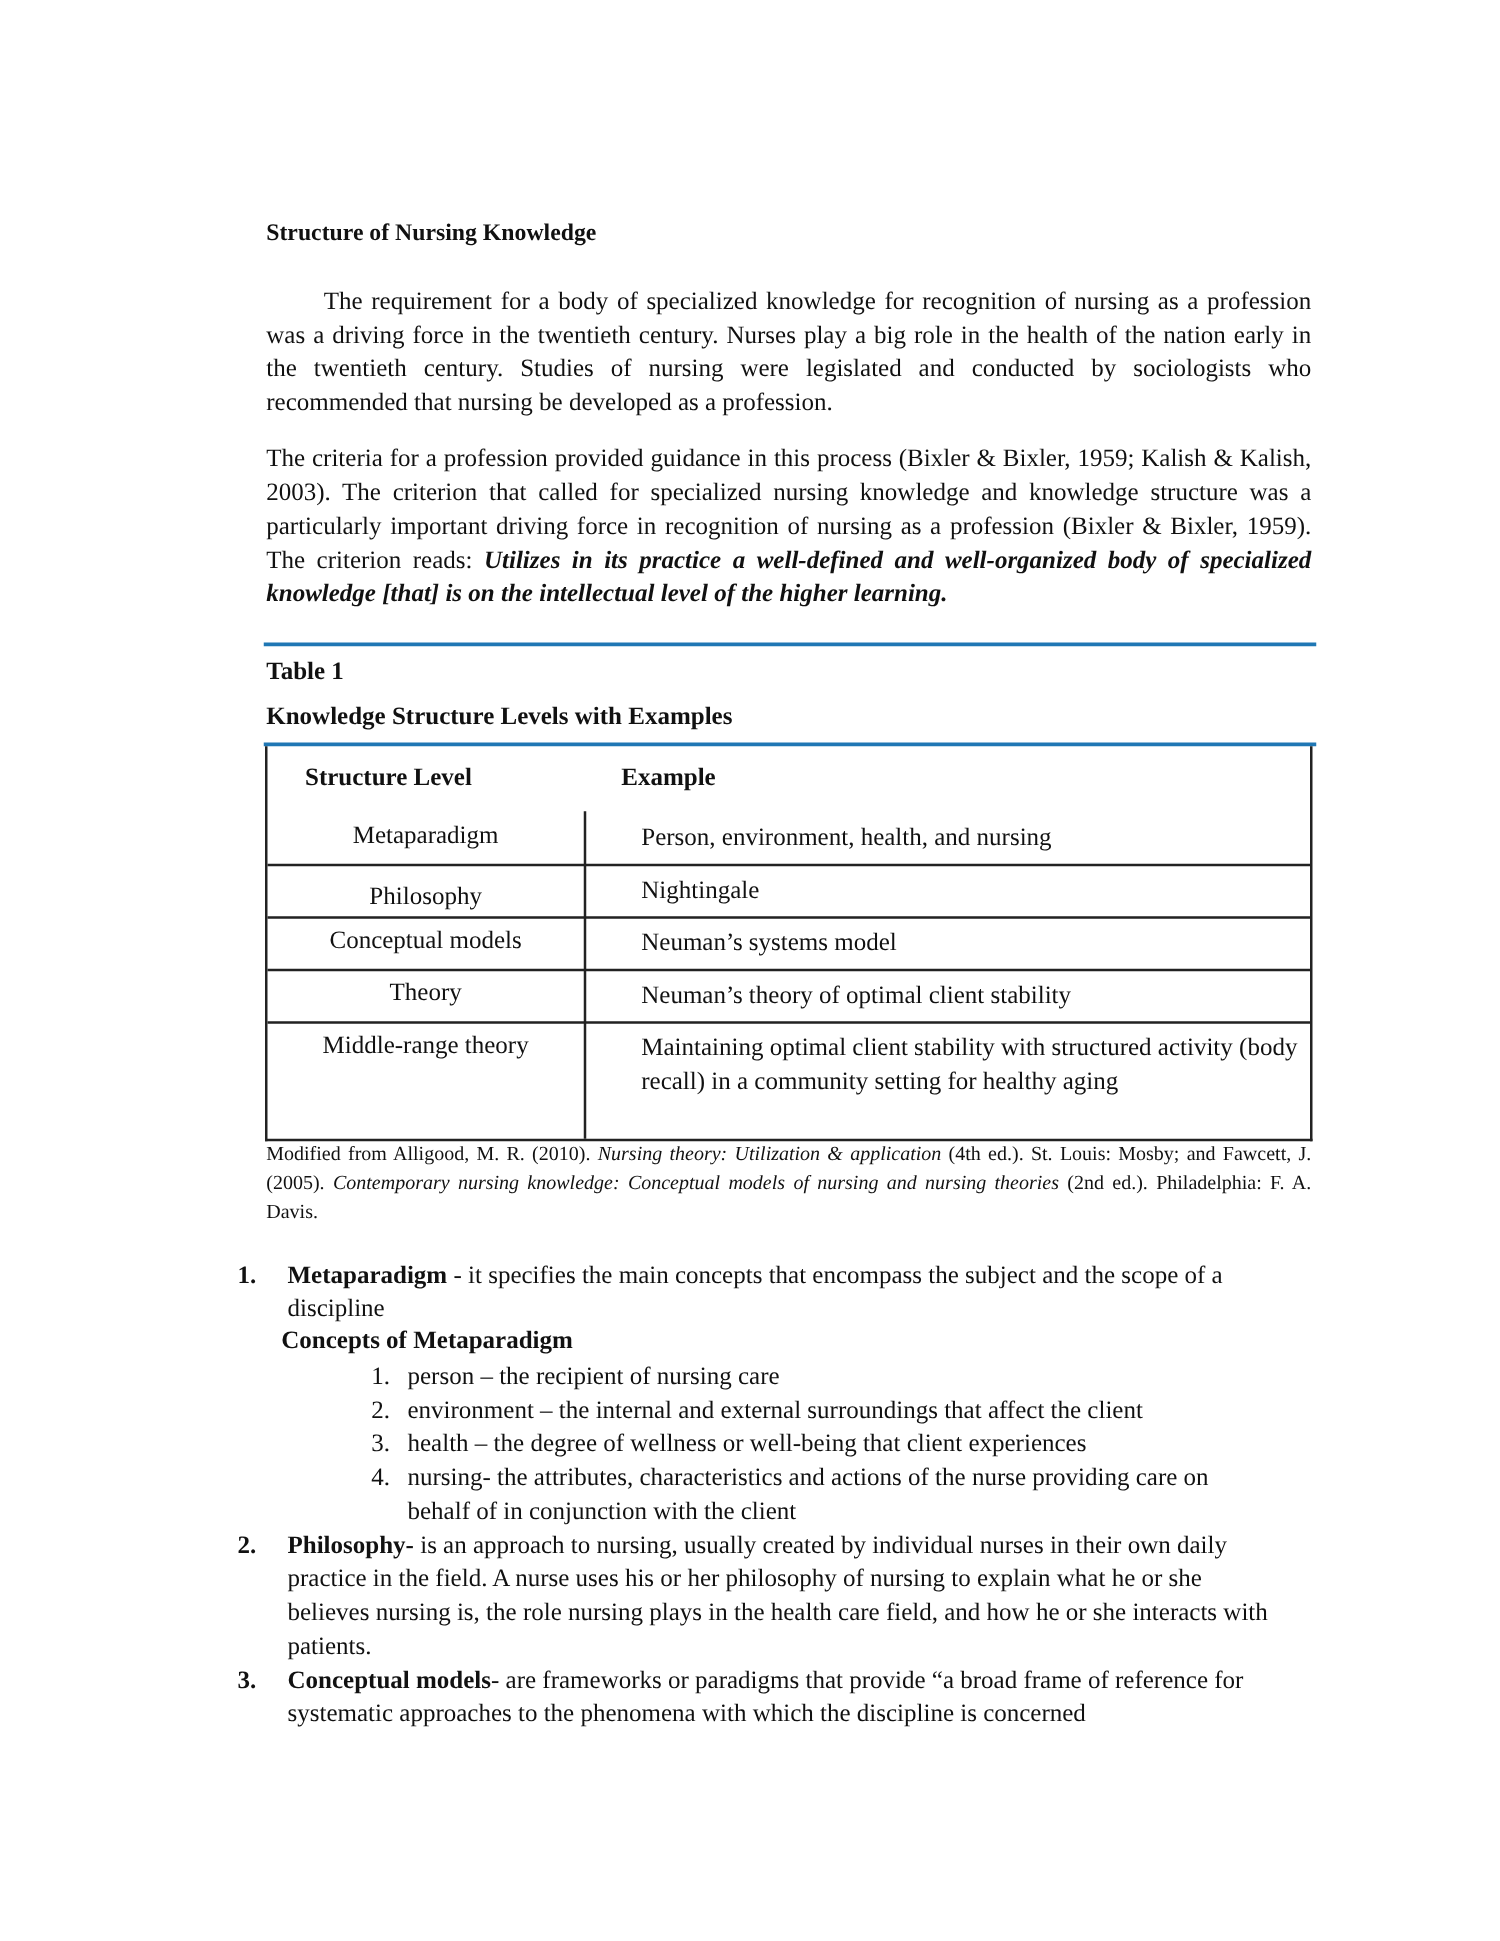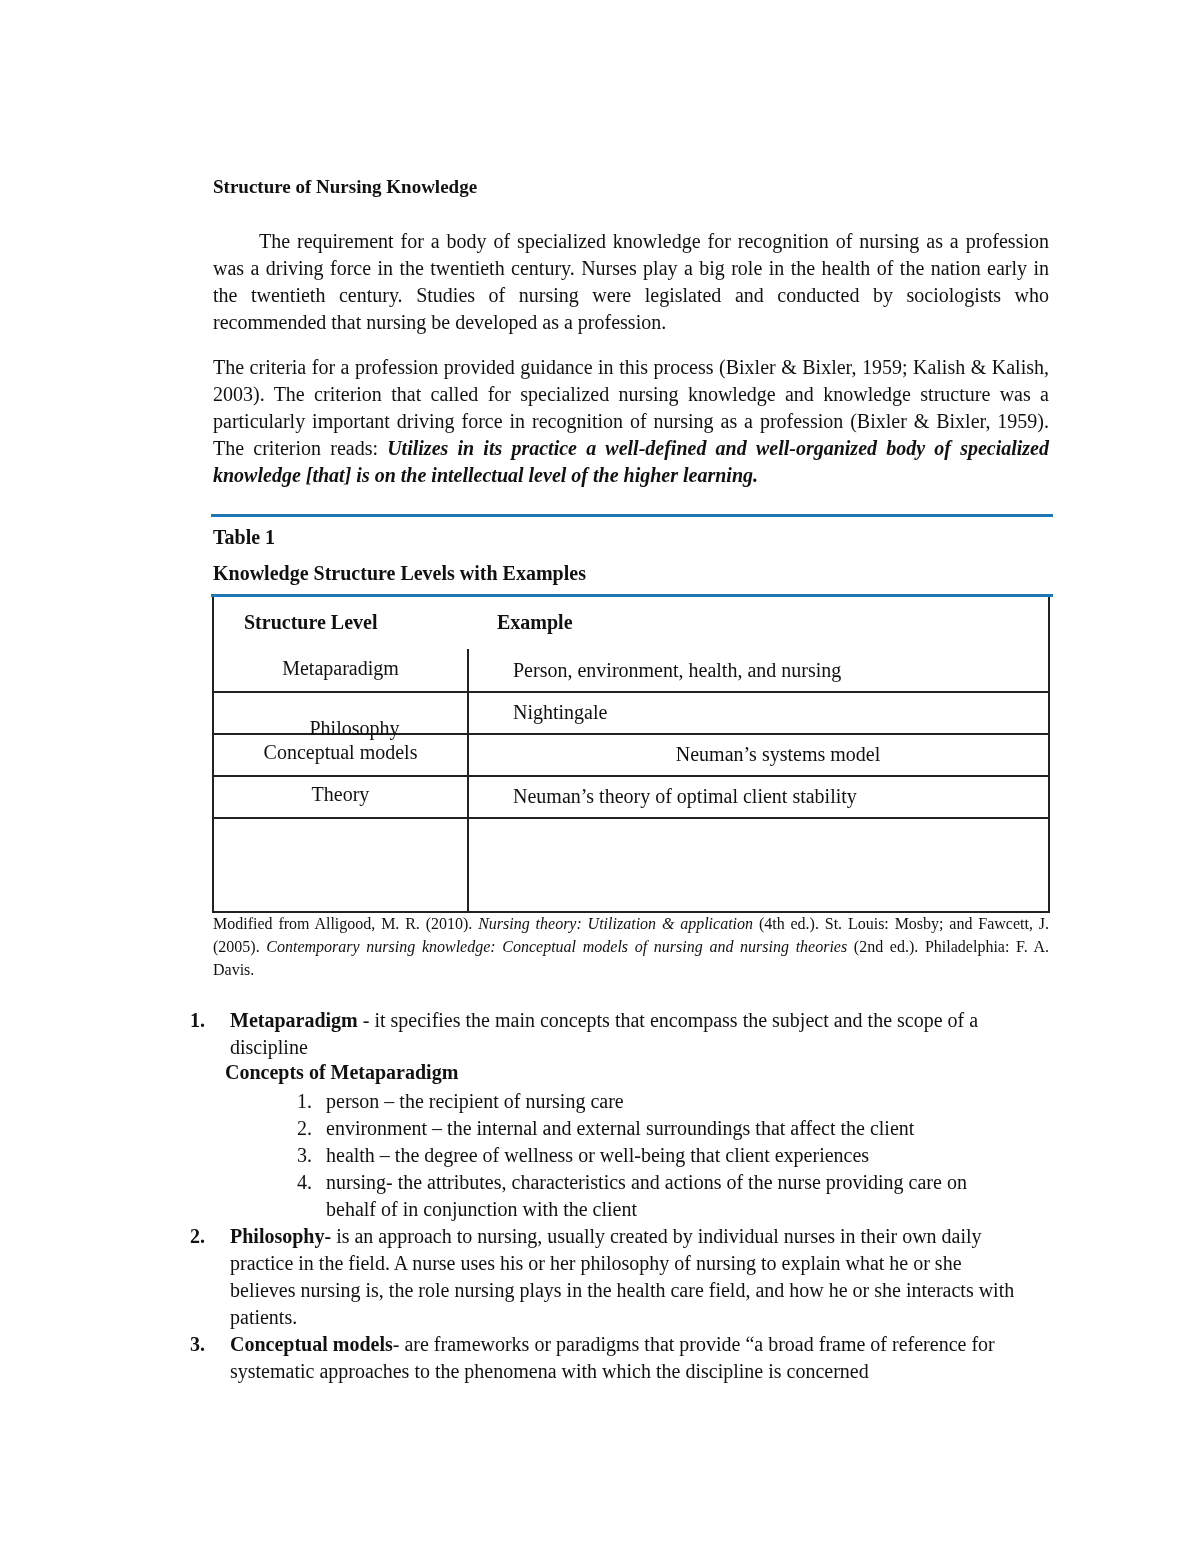--- a/index.html
+++ b/index.html
@@ -65,30 +65,34 @@
       <span class="th th1">Structure Level</span>
       <span class="th th2">Example</span>
     </div>
     <div class="vline"></div>
 
     <div class="row" style="top:52px;height:44px;">
       <span class="cell-level" style="top:8px;">Metaparadigm</span>
       <span class="cell-ex" style="top:8px;">Person, environment, health, and nursing</span>
     </div>
     <div class="row" style="top:96px;height:42px;">
-      <span class="cell-level" style="top:24px;margin-left:14px;">Philosophy</span>
+      <span class="cell-level" style="top:13px;">Philosophy</span>
       <span class="cell-ex" style="top:6px;">Nightingale</span>
     </div>
     <div class="row" style="top:138px;height:42px;">
       <span class="cell-level" style="top:6px;">Conceptual models</span>
-      <span class="cell-ex" style="top:6px;text-align:center;">Neuman’s systems model</span>
+      <span class="cell-ex" style="top:6px;">Neuman’s systems model</span>
     </div>
     <div class="row" style="top:180px;height:42px;padding-left:10px;">
       <span class="cell-level" style="top:6px;">Theory</span>
       <span class="cell-ex" style="top:6px;">Neuman’s theory of optimal client stability</span>
+    </div>
+    <div class="row last" style="top:222px;height:92px;">
+      <span class="cell-level" style="top:6px;">Middle-range theory</span>
+      <span class="cell-ex" style="top:6px;">Maintaining optimal client stability with structured activity (body recall) in a community setting for healthy aging</span>
     </div>
   </div>
 
   <div class="source"><span>Modified from Alligood, M. R. (2010). </span><i>Nursing theory: Utilization &amp; application</i><span> (4th ed.). St. Louis: Mosby; and Fawcett, J. (2005). </span><i>Contemporary nursing knowledge: Conceptual models of nursing and nursing theories</i><span> (2nd ed.). Philadelphia: F. A. Davis.</span></div>
 
   <div class="list" style="top:1007px;">
     <span class="num">1.</span>
     <div class="item-body"><b>Metaparadigm</b><span> - it specifies the main concepts that encompass the subject and the scope of a discipline</span></div>
   </div>
 

